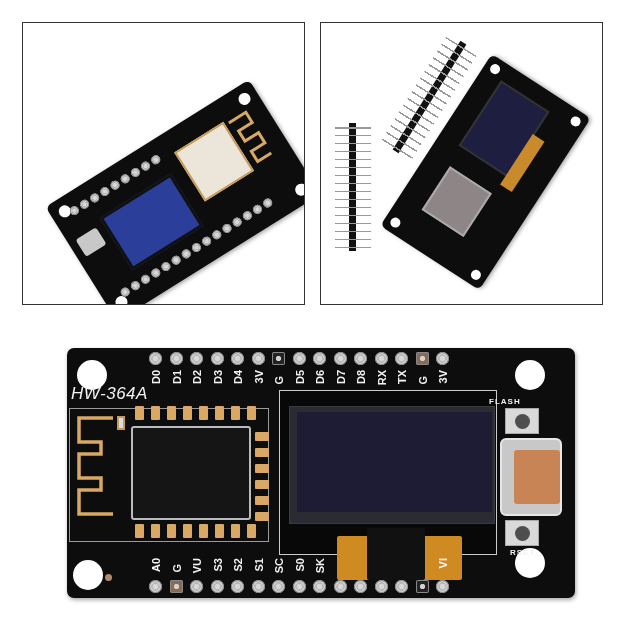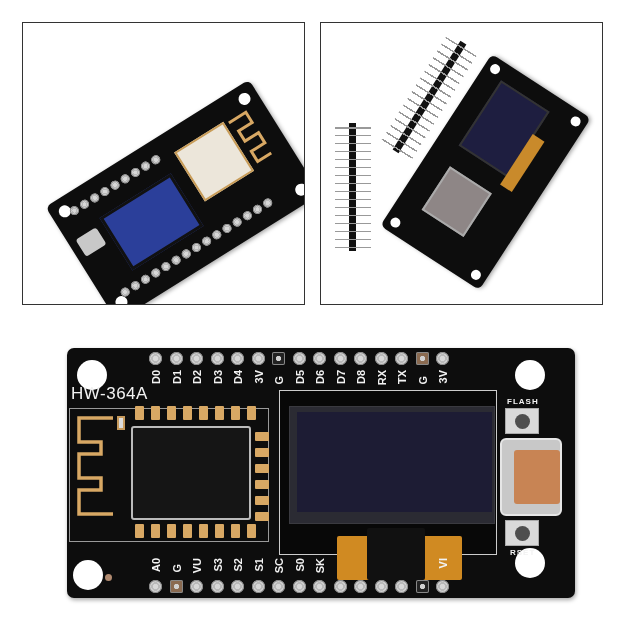--- a/index.html
+++ b/index.html
@@ -29,21 +29,21 @@
 
   
   #main-board { left: 67px; top: 348px; width: 508px; height: 250px; border-radius: 7px; }
   #main-board .hole.tl { left: 10px; top: 12px; width: 30px; height: 30px; }
   #main-board .hole.bl { left: 6px; top: 212px; width: 30px; height: 30px; }
   #main-board .hole.tr { left: 448px; top: 12px; width: 30px; height: 30px; }
   #main-board .hole.br { left: 448px; top: 200px; width: 30px; height: 30px; }
 
   #board-name {
     position: absolute; left: 4px; top: 36px; color: #f2f2f2; font-size: 17px;
-    font-family: "Liberation Sans", sans-serif; letter-spacing: 0.5px;
+    font-family: "Liberation Sans", sans-serif; letter-spacing: 0.5px; font-style: italic;
   }
   .outline { position: absolute; border: 1px solid #9a9a9a; }
 
   #antenna { position: absolute; left: 8px; top: 66px; width: 42px; height: 104px; }
   #esp-module {
     position: absolute; left: 64px; top: 78px; width: 120px; height: 94px;
     background: #151515; border: 2px solid #bbb; border-radius: 3px;
   }
   .castellation {
     position: absolute; width: 9px; height: 14px; background: #d8a864; border-radius: 1px;
@@ -231,21 +231,21 @@
     <div class="castellation h" style="left:188px;top:164px;"></div>
   </div>
   <div id="esp-module"></div>
 
   <div id="oled-frame"></div>
   <div id="flex-cable"></div>
   <div id="flex-dark"></div>
   <div id="oled-glass"></div>
   <div id="oled-screen"></div>
 
-  <span class="btn-label" style="left:440px;top:49px;">FLASH</span>
+  <span class="btn-label" style="left:422px;top:49px;">FLASH</span>
   <div class="btn" style="left:438px;top:60px;">
       <div class="cap"></div>
     </div>
   <div id="usb-c">
       <div class="inner"></div>
     </div>
   <div class="btn" style="left:438px;top:172px;">
       <div class="cap"></div>
     </div>
   <span class="btn-label" style="left:443px;top:200px;">RSET</span>

